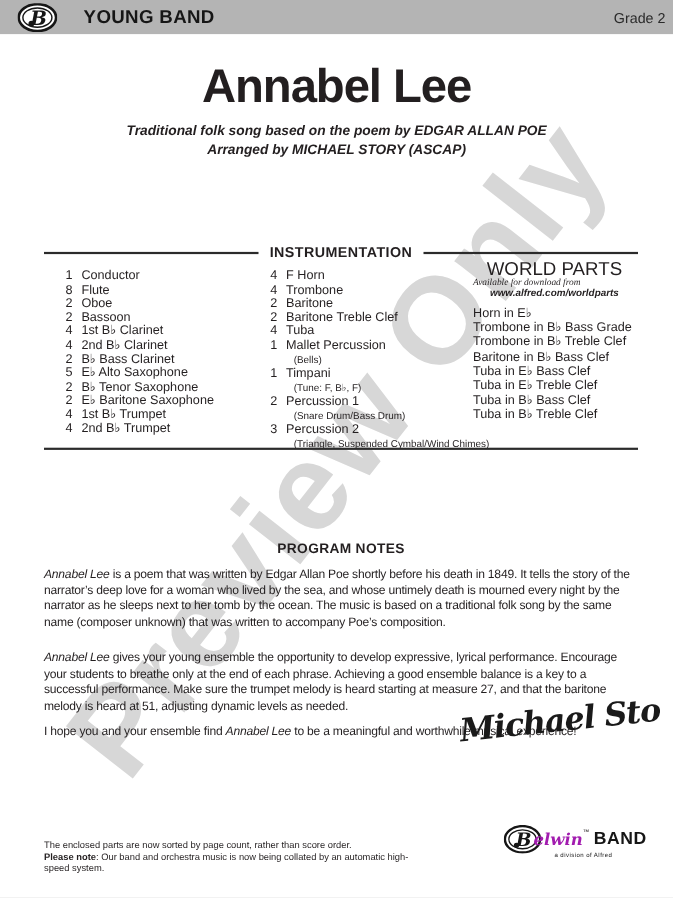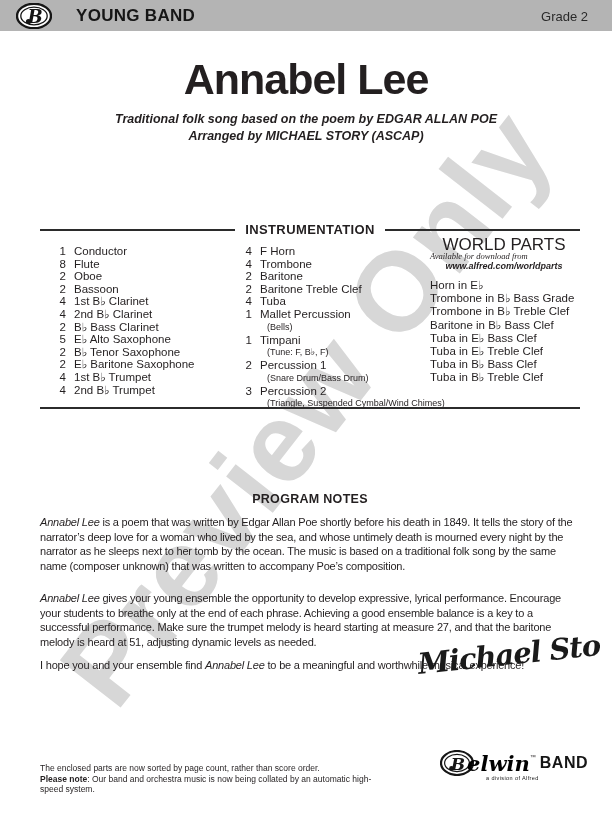--- a/index.html
+++ b/index.html
@@ -18,21 +18,21 @@
     color:#d7d7d7; white-space:nowrap; z-index:0; user-select:none;
   }
 
   
   .topbar {
     position:absolute; top:0; left:0; right:0; height:31px;
     background:#b4b4b4; display:flex; align-items:center; z-index:2;
   }
   .brand-oval { margin-left:16px; flex:none; }
   .series { margin-left:24px; font-size:17px; font-weight:bold; letter-spacing:.3px; color:#161616; }
-  .grade { position:absolute; right:24px; top:9px; font-size:13px; color:#2a2a2a; }
+  .grade { position:absolute; right:7px; top:9px; font-size:13px; color:#2a2a2a; }
 
   
   .title {
     position:absolute; top:55px; left:0; width:100%; margin:0;
     text-align:center; font-size:43px; font-weight:bold; letter-spacing:-1px; z-index:1;
   }
   .subtitle {
     position:absolute; left:0; width:100%; text-align:center;
     font-style:italic; font-weight:bold; font-size:12.5px; z-index:1;
   }
@@ -71,21 +71,21 @@
     font-family:"DejaVu Serif","Liberation Serif",serif;
     font-style:italic; font-weight:bold; font-size:29px; letter-spacing:-1px; fill:#1a1a1a;
   }
 
   
   .foot-note { position:absolute; left:40px; top:763px; width:345px; font-size:8.5px; line-height:10.6px; z-index:1; }
   .belwin { position:absolute; right:24px; top:750px; z-index:1; }
   .belwin-row { display:flex; align-items:center; }
   .belwin-script {
     font-family:"DejaVu Serif","Liberation Serif",serif;
-    font-style:italic; font-weight:bold; font-size:21px; margin-left:-7px; color:#000000;
+    font-style:italic; font-weight:bold; font-size:15px; margin-left:-7px; color:#a21caf;
   }
   .belwin-tm { font-size:6px; align-self:flex-start; margin-top:4px; }
   .belwin-caps { font-size:16px; font-weight:bold; letter-spacing:.5px; margin-left:4px; color:#161616; }
   .belwin-sub { font-size:5.5px; letter-spacing:.4px; margin:-1px 0 0 46px; color:#161616; }
 </style>
 </head>
 <body>
 
 <div class="page">
 

